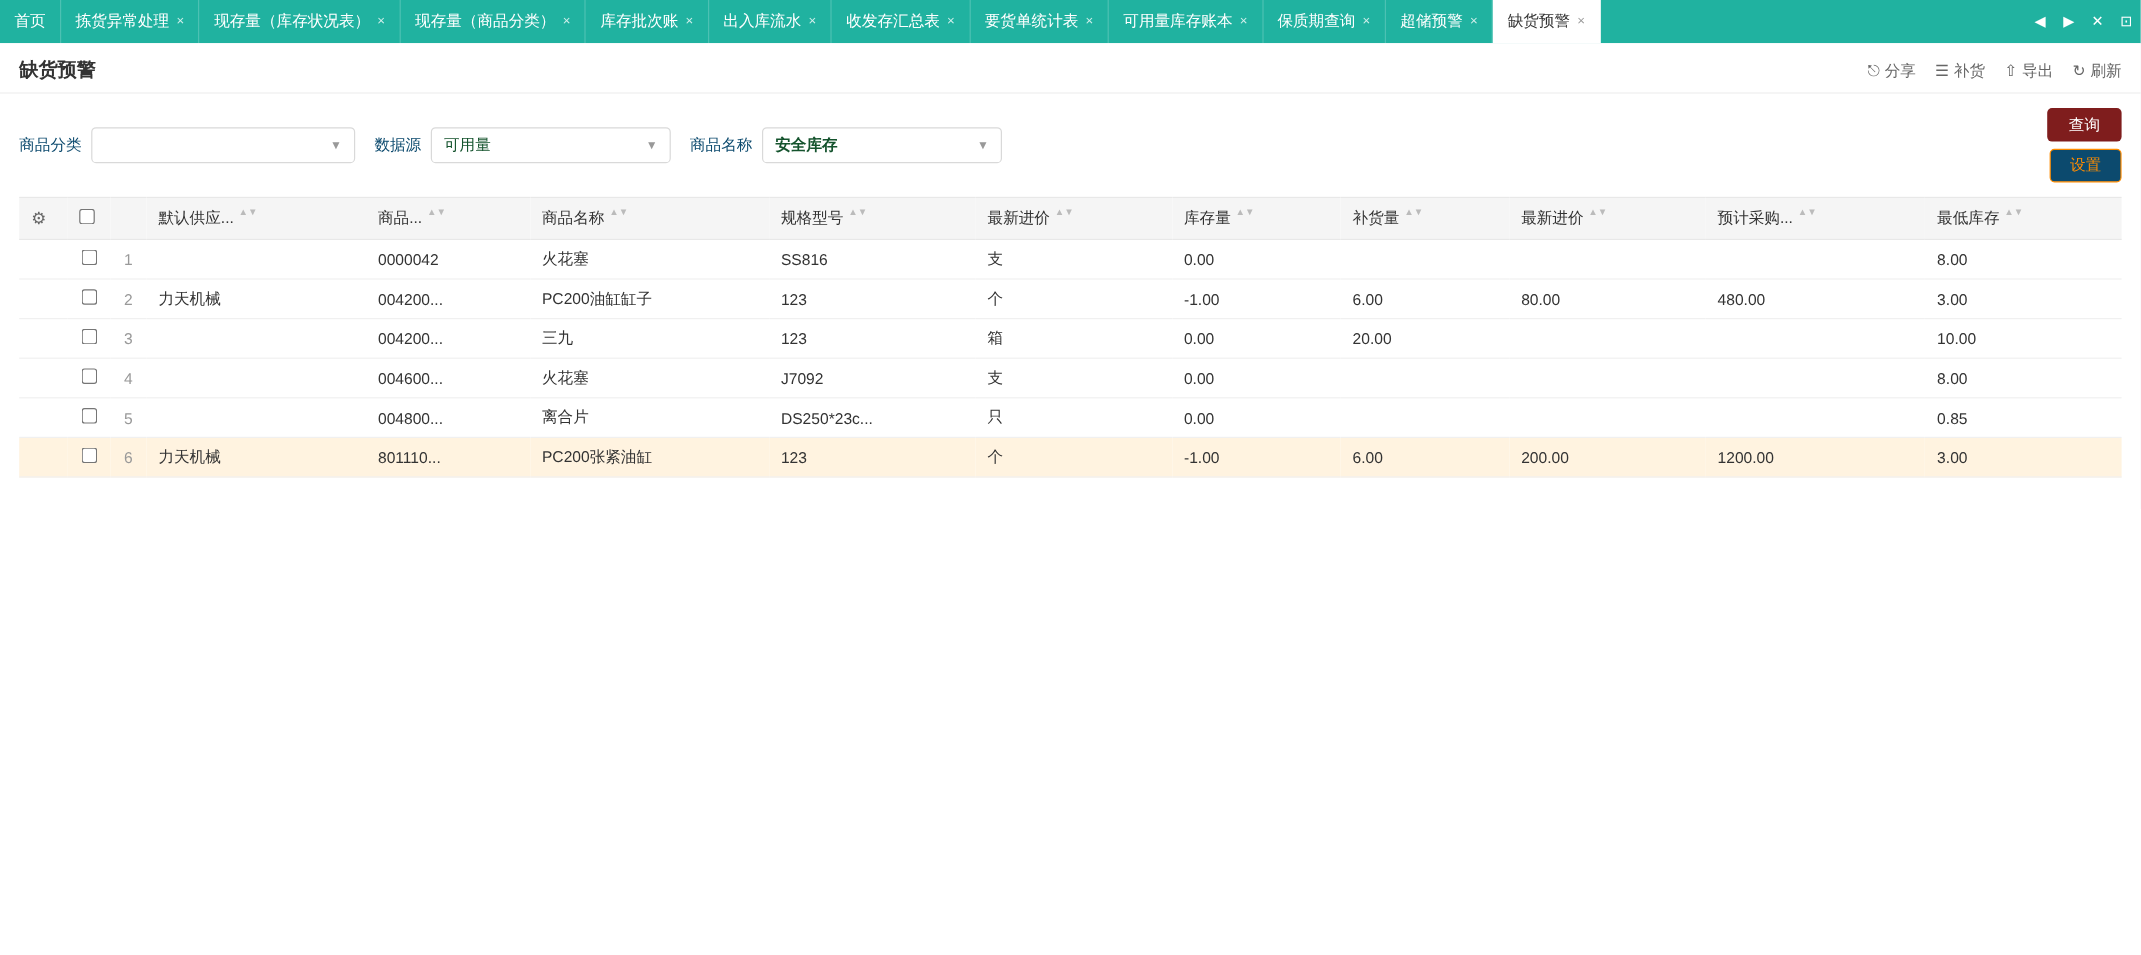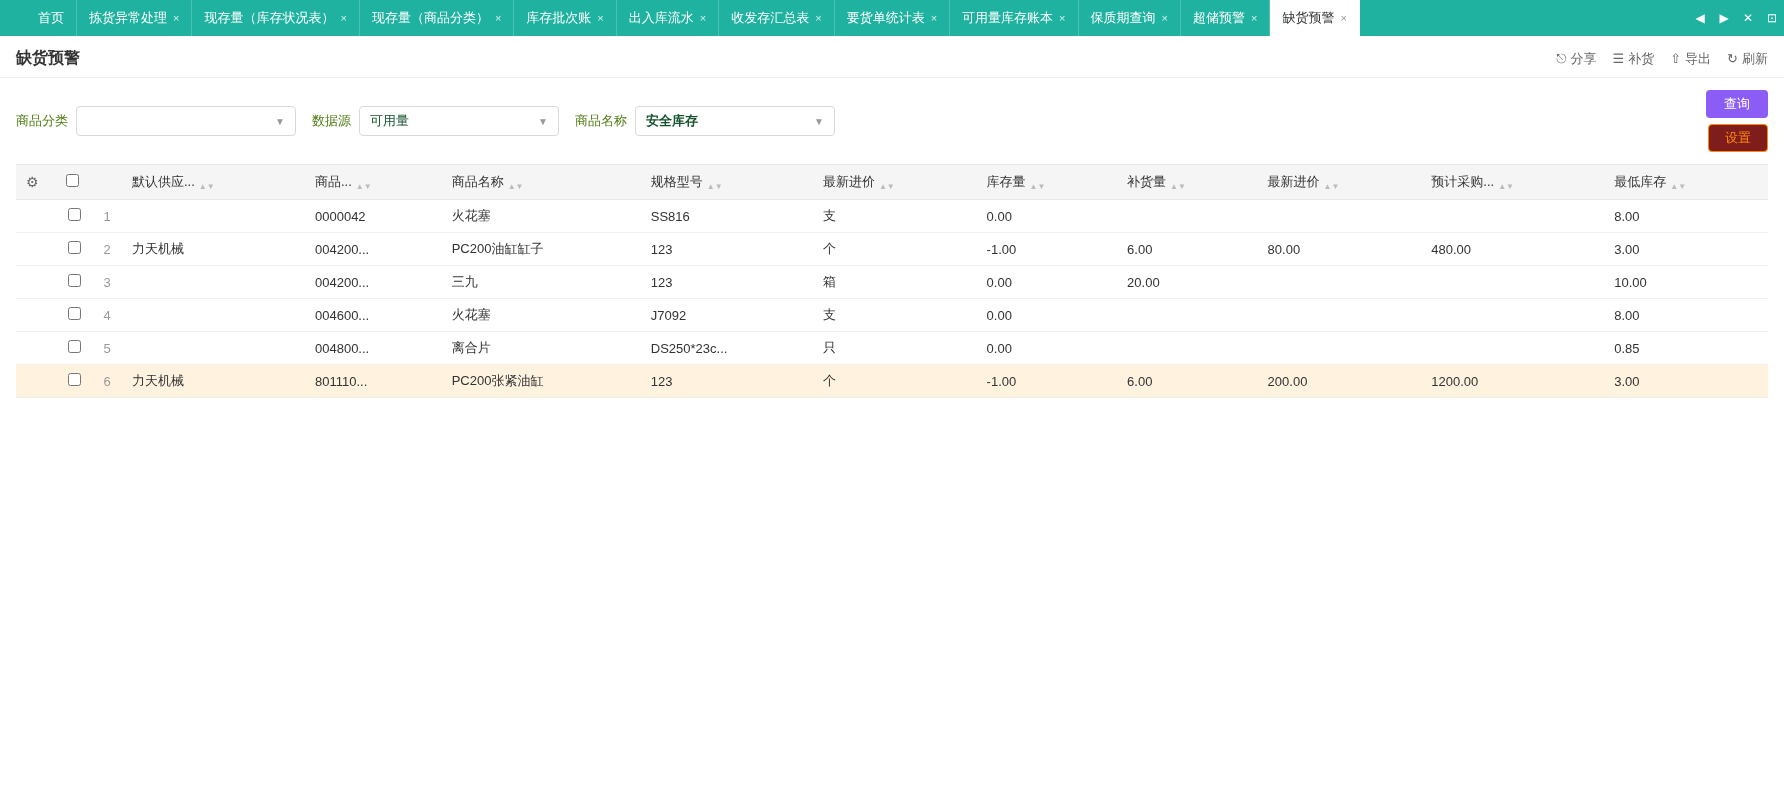--- a/index.html
+++ b/index.html
@@ -6,21 +6,20 @@
     body { background: #f0f2f5; overflow-x: hidden; }
 
     
     .tab-bar {
       display: flex;
       align-items: center;
       background: #20b2a0;
       height: 36px;
       overflow: hidden;
       flex-wrap: nowrap;
-      padding-left: 26px;
     }
     .tab-item {
       display: flex;
       align-items: center;
       padding: 0 12px;
       height: 36px;
       color: #fff;
       white-space: nowrap;
       cursor: pointer;
       font-size: 13px;
@@ -97,21 +96,21 @@
       align-items: center;
       padding: 12px 16px;
       gap: 16px;
     }
     .filter-group {
       display: flex;
       align-items: center;
       gap: 8px;
     }
     .filter-label {
-      color: #4d7c0f;
+      color: #0c4a6e;
       white-space: nowrap;
     }
     .filter-select {
       display: flex;
       align-items: center;
       border: 1px solid #d9d9d9;
       border-radius: 4px;
       padding: 4px 10px;
       min-width: 180px;
       height: 30px;
@@ -129,31 +128,31 @@
       margin-left: 8px;
     }
     .filter-actions {
       margin-left: auto;
       display: flex;
       flex-direction: column;
       gap: 6px;
       align-items: flex-end;
     }
     .btn-primary {
-      background: #8b5cf6;
+      background: #7f1d1d;
       color: #fff;
       border: none;
       border-radius: 4px;
       padding: 5px 18px;
       cursor: pointer;
       font-size: 13px;
       height: 28px;
     }
     .btn-default {
-      background: #7f1d1d;
+      background: #0c4a6e;
       color: #ff8c00;
       border: 1px solid #ff8c00;
       border-radius: 4px;
       padding: 4px 16px;
       cursor: pointer;
       font-size: 13px;
       height: 28px;
     }
 
     
@@ -175,21 +174,21 @@
       font-weight: normal;
       border-bottom: 1px solid #e8e8e8;
       border-top: 1px solid #e8e8e8;
       white-space: nowrap;
     }
     thead th.sortable {
       cursor: pointer;
     }
     thead th .th-inner {
       display: flex;
-      align-items: flex-end;
+      align-items: flex-start;
       gap: 4px;
     }
     tbody tr {
       border-bottom: 1px solid #f0f0f0;
     }
     tbody tr.highlighted {
       background: #fff3e0;
     }
     tbody td {
       padding: 7px 10px;

